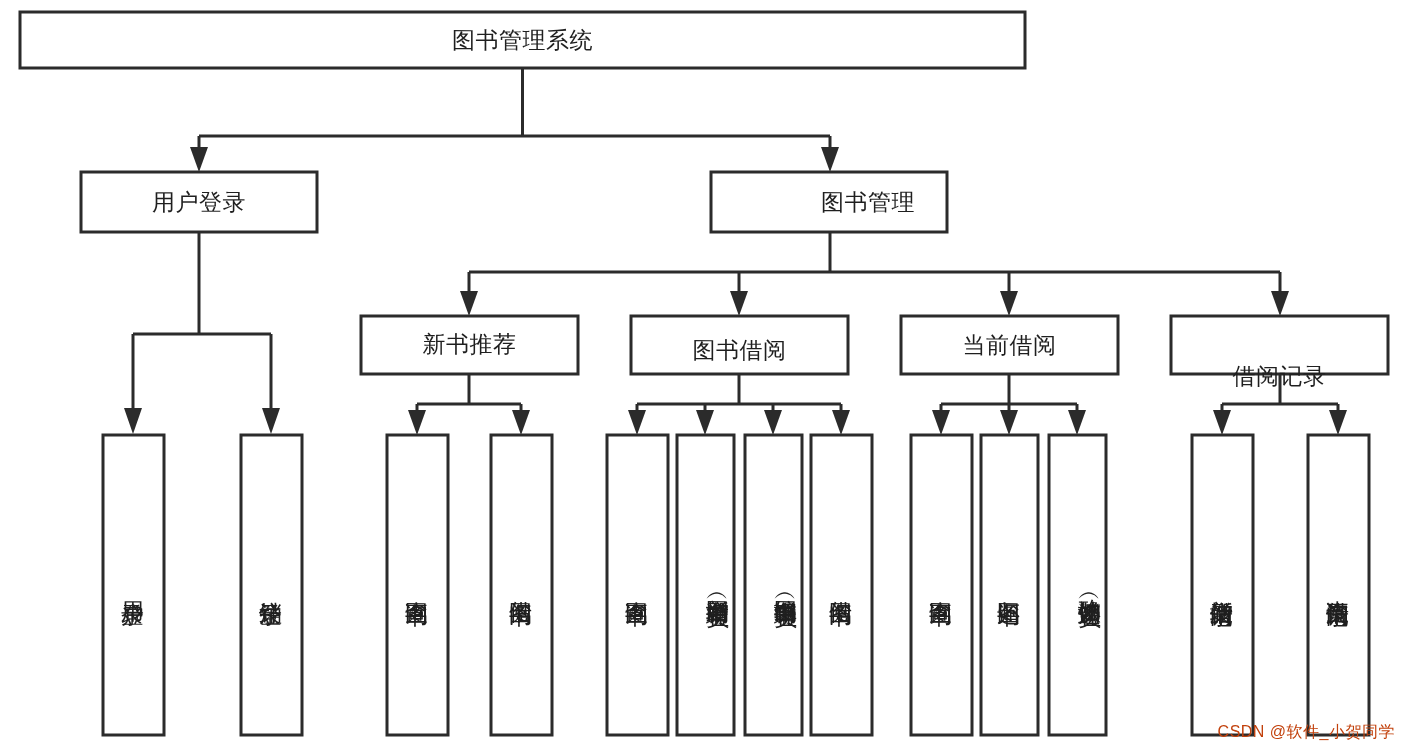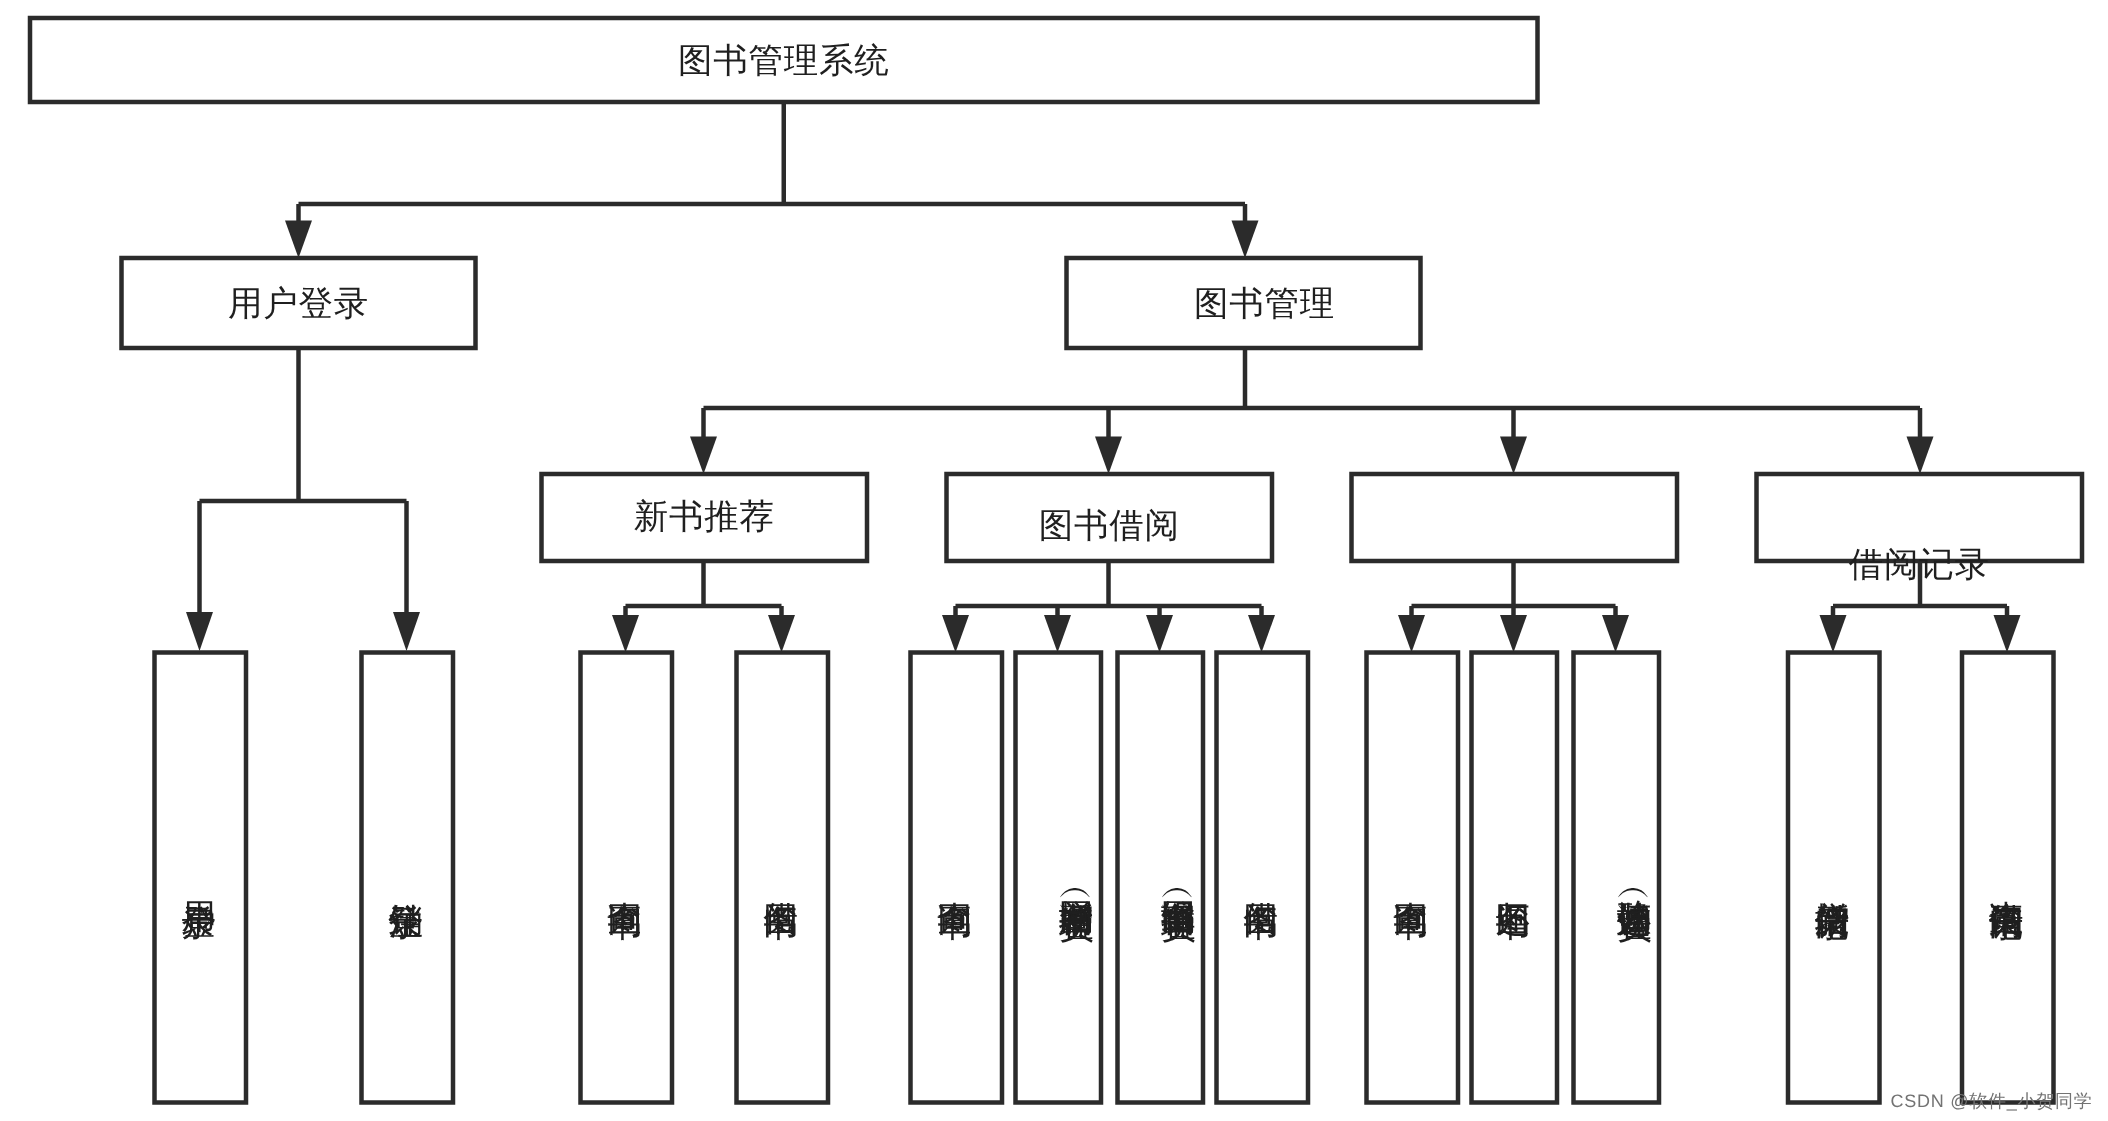--- a/index.html
+++ b/index.html
@@ -64,22 +64,22 @@
     letter-spacing: 1px;
     writing-mode: vertical-rl;
     text-orientation: upright;
     -webkit-text-orientation: upright;
     pointer-events: none;
   }
   .watermark {
     position: absolute;
     right: 10px;
     bottom: 4px;
-    font-size: 12px;
-    color: #737373;
+    font-size: 16px;
+    color: #c2410c;
     letter-spacing: 0.5px;
     white-space: nowrap;
     pointer-events: none;
   }
 </style>
 </head>
 <body>
 
 <div id="diagram-root">
 
@@ -178,24 +178,25 @@
       <rect class="node-rect" x="1049" y="435" width="57" height="300"></rect>
 
       <rect class="node-rect" x="1192" y="435" width="61" height="300"></rect>
       <rect class="node-rect" x="1308" y="435" width="61" height="300"></rect>
     </g>
   </svg>
 
   <div class="node-label-h" style="left:20px; top:12px; width:1005px; height:56px;">图书管理系统</div>
 
   <div class="node-label-h" style="left:81px; top:172px; width:236px; height:60px;">用户登录</div>
-  <div class="node-label-h" style="left:725px; top:172px; width:236px; height:60px;">图书管理</div>
+  <div class="node-label-h" style="left:750px; top:172px; width:236px; height:60px;">图书管理</div>
 
   <div class="node-label-h" style="left:361px; top:316px; width:217px; height:56px;">新书推荐</div>
   <div class="node-label-h" style="left:631px; top:316px; width:217px; height:68px;">图书借阅</div>
+  <div class="node-label-h" style="left:901px; top:316px; width:217px; height:58px;">当前借阅</div>
   <div class="node-label-h" style="left:1171px; top:316px; width:217px; height:58px;margin-top:31px;">借阅记录</div>
 
   <div class="node-label-v" style="left:103px; top:435px; width:61px; height:300px;">用户登录</div>
   <div class="node-label-v" style="left:241px; top:435px; width:61px; height:300px;">注销登录</div>
 
   <div class="node-label-v" style="left:387px; top:435px; width:61px; height:300px;">查询图书</div>
   <div class="node-label-v" style="left:491px; top:435px; width:61px; height:300px;">借阅图书</div>
 
   <div class="node-label-v" style="left:607px; top:435px; width:61px; height:300px;">查询图书</div>
   <div class="node-label-v" style="left:677px; top:435px; width:57px; height:300px; align-items:flex-start;">新增图书（管理员）</div>

